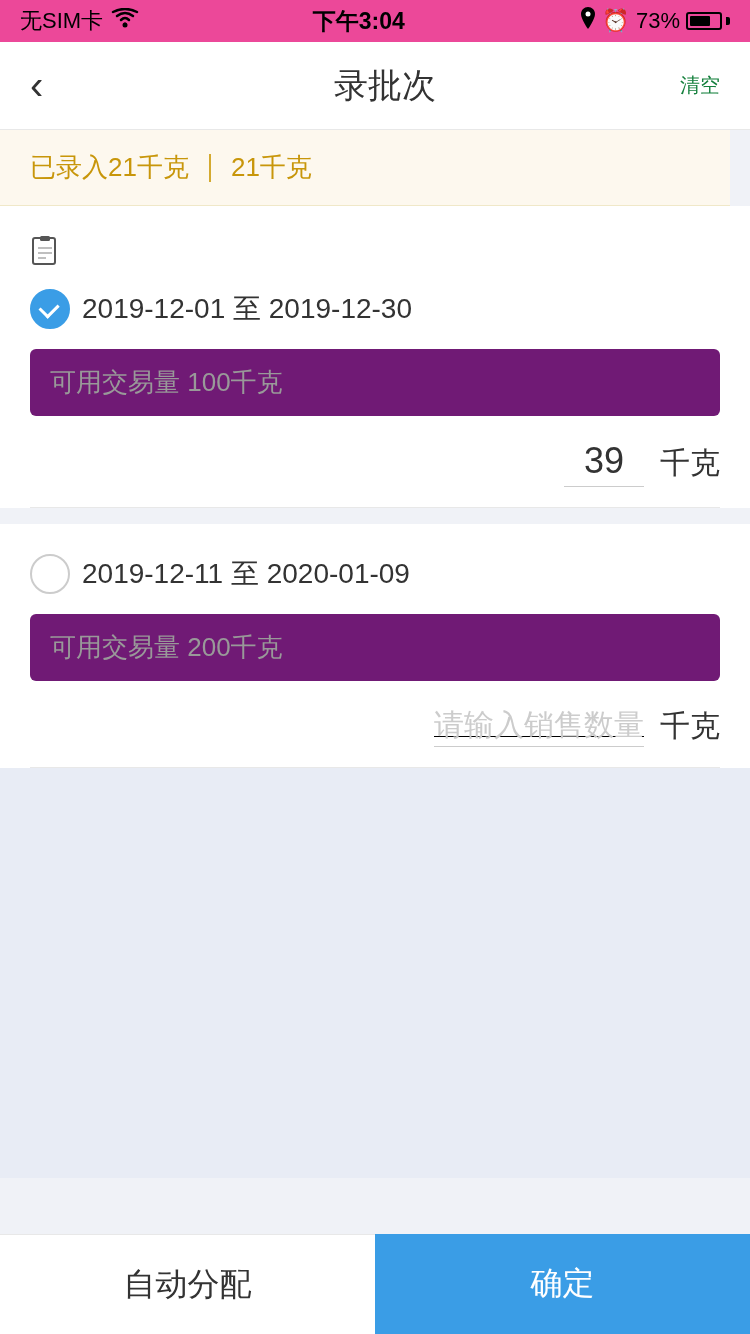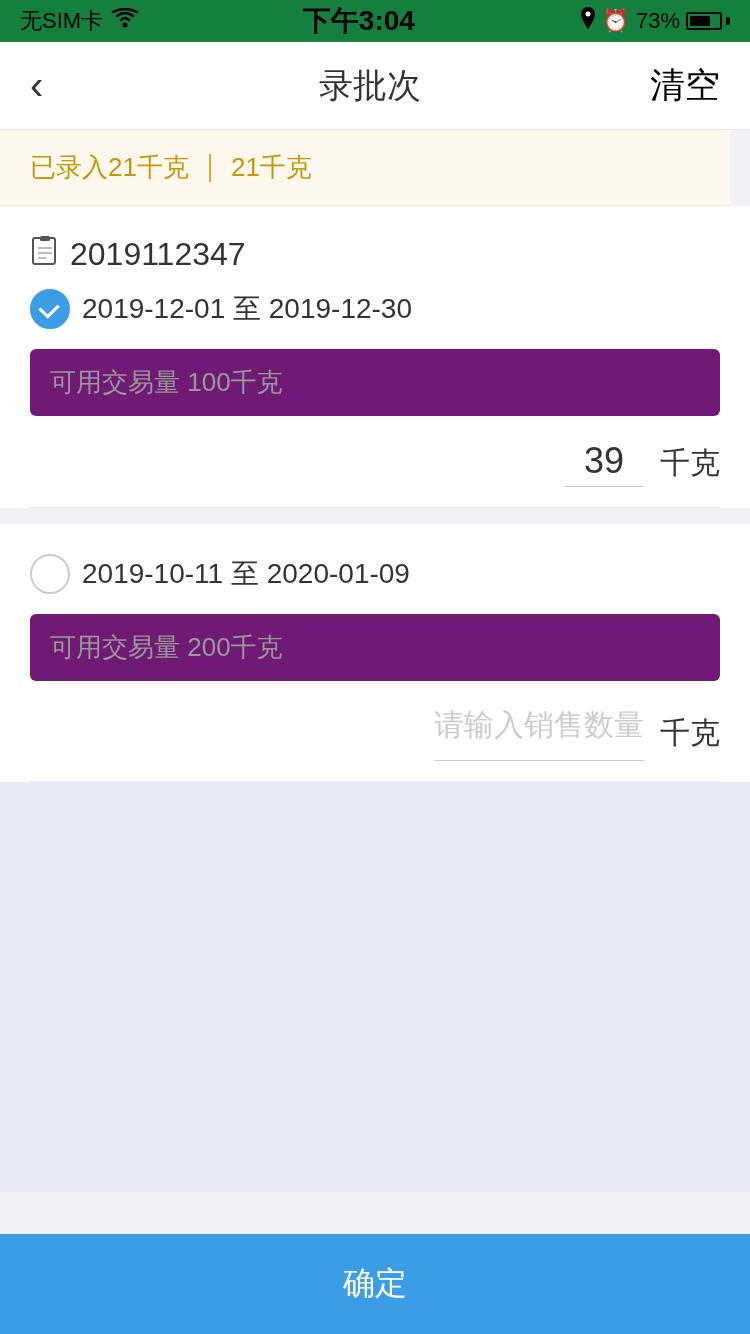--- a/index.html
+++ b/index.html
@@ -9,36 +9,36 @@
       min-height: 1334px;
       font-family: -apple-system, "PingFang SC", "Helvetica Neue", Arial, sans-serif;
       background: #f0f2f7;
       overflow-x: hidden;
     }
 
     
     .status-bar {
       width: 750px;
       height: 42px;
-      background: #15803d;
+      background: #ec4899;
       display: flex;
       align-items: center;
       justify-content: space-between;
       padding: 0 20px;
       font-size: 24px;
     }
     .status-left {
       display: flex;
       align-items: center;
       gap: 8px;
       font-size: 22px;
       color: #000;
     }
     .status-center {
-      font-size: 28px;
+      font-size: 23px;
       font-weight: 600;
       color: #000;
       position: absolute;
       left: 50%;
       transform: translateX(-50%);
     }
     .status-right {
       display: flex;
       align-items: center;
       gap: 6px;
@@ -90,22 +90,22 @@
       color: #333;
       cursor: pointer;
       width: 60px;
     }
     .nav-title {
       font-size: 34px;
       font-weight: 500;
       color: #333;
     }
     .nav-clear {
-      font-size: 35px;
-      color: #000000;
+      font-size: 20px;
+      color: #15803d;
       cursor: pointer;
     }
 
     
     .info-banner {
       width: 730px;
       background: #fdf8ee;
       padding: 20px 30px;
       display: flex;
       align-items: center;
@@ -244,23 +244,24 @@
     .quantity-placeholder-text {
       font-size: 30px;
       color: #ccc;
     }
     .quantity-unit-2 {
       font-size: 30px;
       color: #333;
     }
     .quantity-placeholder-underline {
       border-bottom: 1px solid #ccc;
-      padding-bottom: 14px;
+      padding-bottom: 0;
       min-width: 200px;
       text-align: right;
+      text-decoration: underline;
     }
 
     
     .empty-area {
       background: #e8ecf5;
       flex: 1;
       min-height: 400px;
     }
 
     
@@ -346,21 +347,20 @@
   <div class="batch-number-row">
     <span class="batch-icon">
       <svg width="30" height="30" viewBox="0 0 30 30" fill="none">
         <rect x="3" y="2" width="22" height="26" rx="2" stroke="#555" stroke-width="2" fill="none"></rect>
         <rect x="10" y="0" width="10" height="5" rx="1.5" fill="#555"></rect>
         <line x1="8" y1="12" x2="22" y2="12" stroke="#aaa" stroke-width="1.5"></line>
         <line x1="8" y1="17" x2="22" y2="17" stroke="#aaa" stroke-width="1.5"></line>
         <line x1="8" y1="22" x2="16" y2="22" stroke="#aaa" stroke-width="1.5"></line>
       </svg>
     </span>
-    <span class="batch-number">2019112347</span>
   </div>
   <div class="date-row">
     <div class="radio-circle selected"></div>
     <span class="date-text">2019-12-01 至 2019-12-30</span>
   </div>
   <div class="available-box">
     <span class="available-text">可用交易量 100千克</span>
   </div>
   <div class="quantity-row">
     <div class="quantity-input-area">
@@ -371,33 +371,34 @@
     </div>
   </div>
   <div style="margin-top: 20px;">
     <div class="section-divider"></div>
   </div>
 </div>
 
 <div class="card-section-2">
   <div class="date-row">
     <div class="radio-circle"></div>
-    <span class="date-text">2019-10-11 至 2020-01-09</span>
+    <span class="date-text">2019-12-11 至 2020-01-09</span>
   </div>
   <div class="available-box">
     <span class="available-text">可用交易量 200千克</span>
   </div>
   <div class="quantity-placeholder-row">
     <div class="quantity-placeholder-underline">
       <span class="quantity-placeholder-text">请输入销售数量</span>
     </div>
     <span class="quantity-unit-2">千克</span>
   </div>
   <div style="margin-top: 20px;">
     <div class="section-divider"></div>
   </div>
 </div>
 
 <div class="empty-area" style="height: 410px; background: #e8ecf5; margin-top: 0;"></div>
 
 <div class="bottom-bar">
+  <button class="btn-auto">自动分配</button>
   <button class="btn-confirm">确定</button>
 </div>
 
 </body></html>

